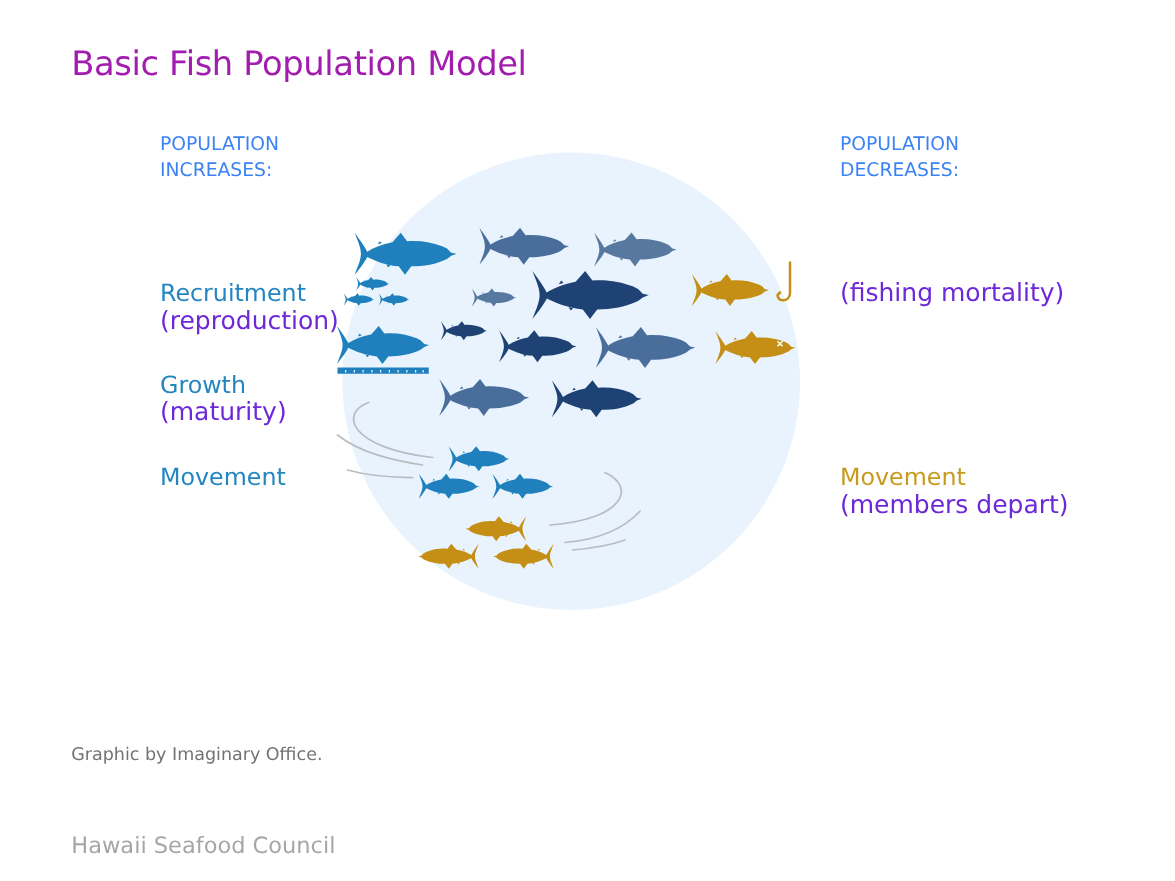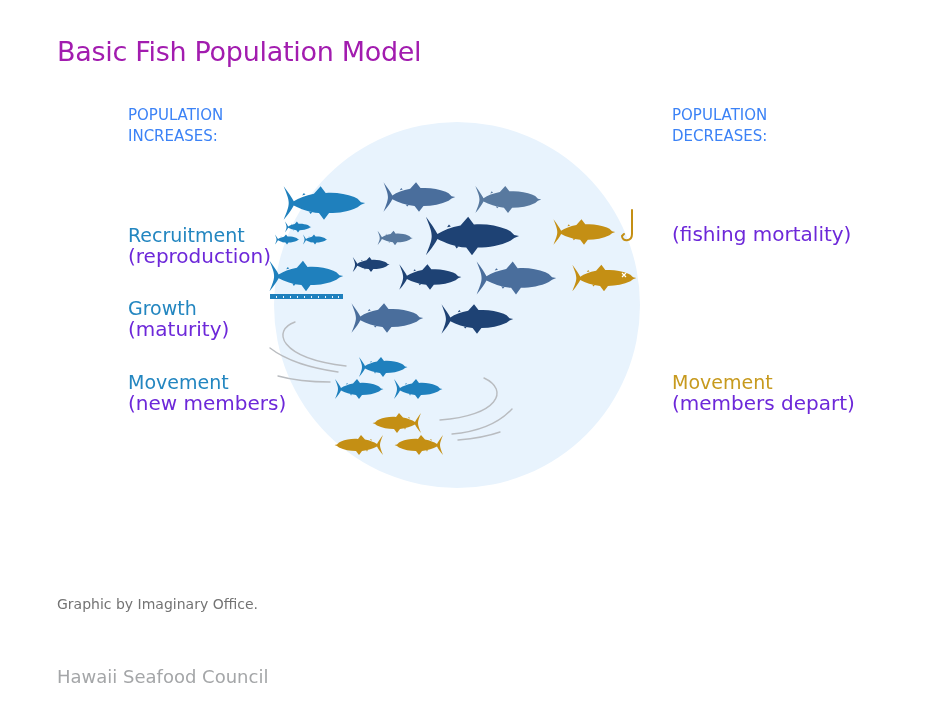--- a/index.html
+++ b/index.html
@@ -148,21 +148,20 @@
   <div class="item" style="top:75px">
     <span class="term">Recruitment</span>
     <span class="desc">(reproduction)</span>
   </div>
   <div class="item" style="top:148px">
     <span class="term">Growth</span>
     <span class="desc">(maturity)</span>
   </div>
   <div class="item" style="top:222px">
     <span class="term">Movement</span>
-    <span class="desc">(new members)</span>
   </div>
 </div>
 
 <div class="col right">
   <p class="heading">POPULATION
 DECREASES:</p>
   <div class="item" style="top:75px">
     <span class="desc">(fishing mortality)</span>
   </div>
   <div class="item" style="top:222px">

